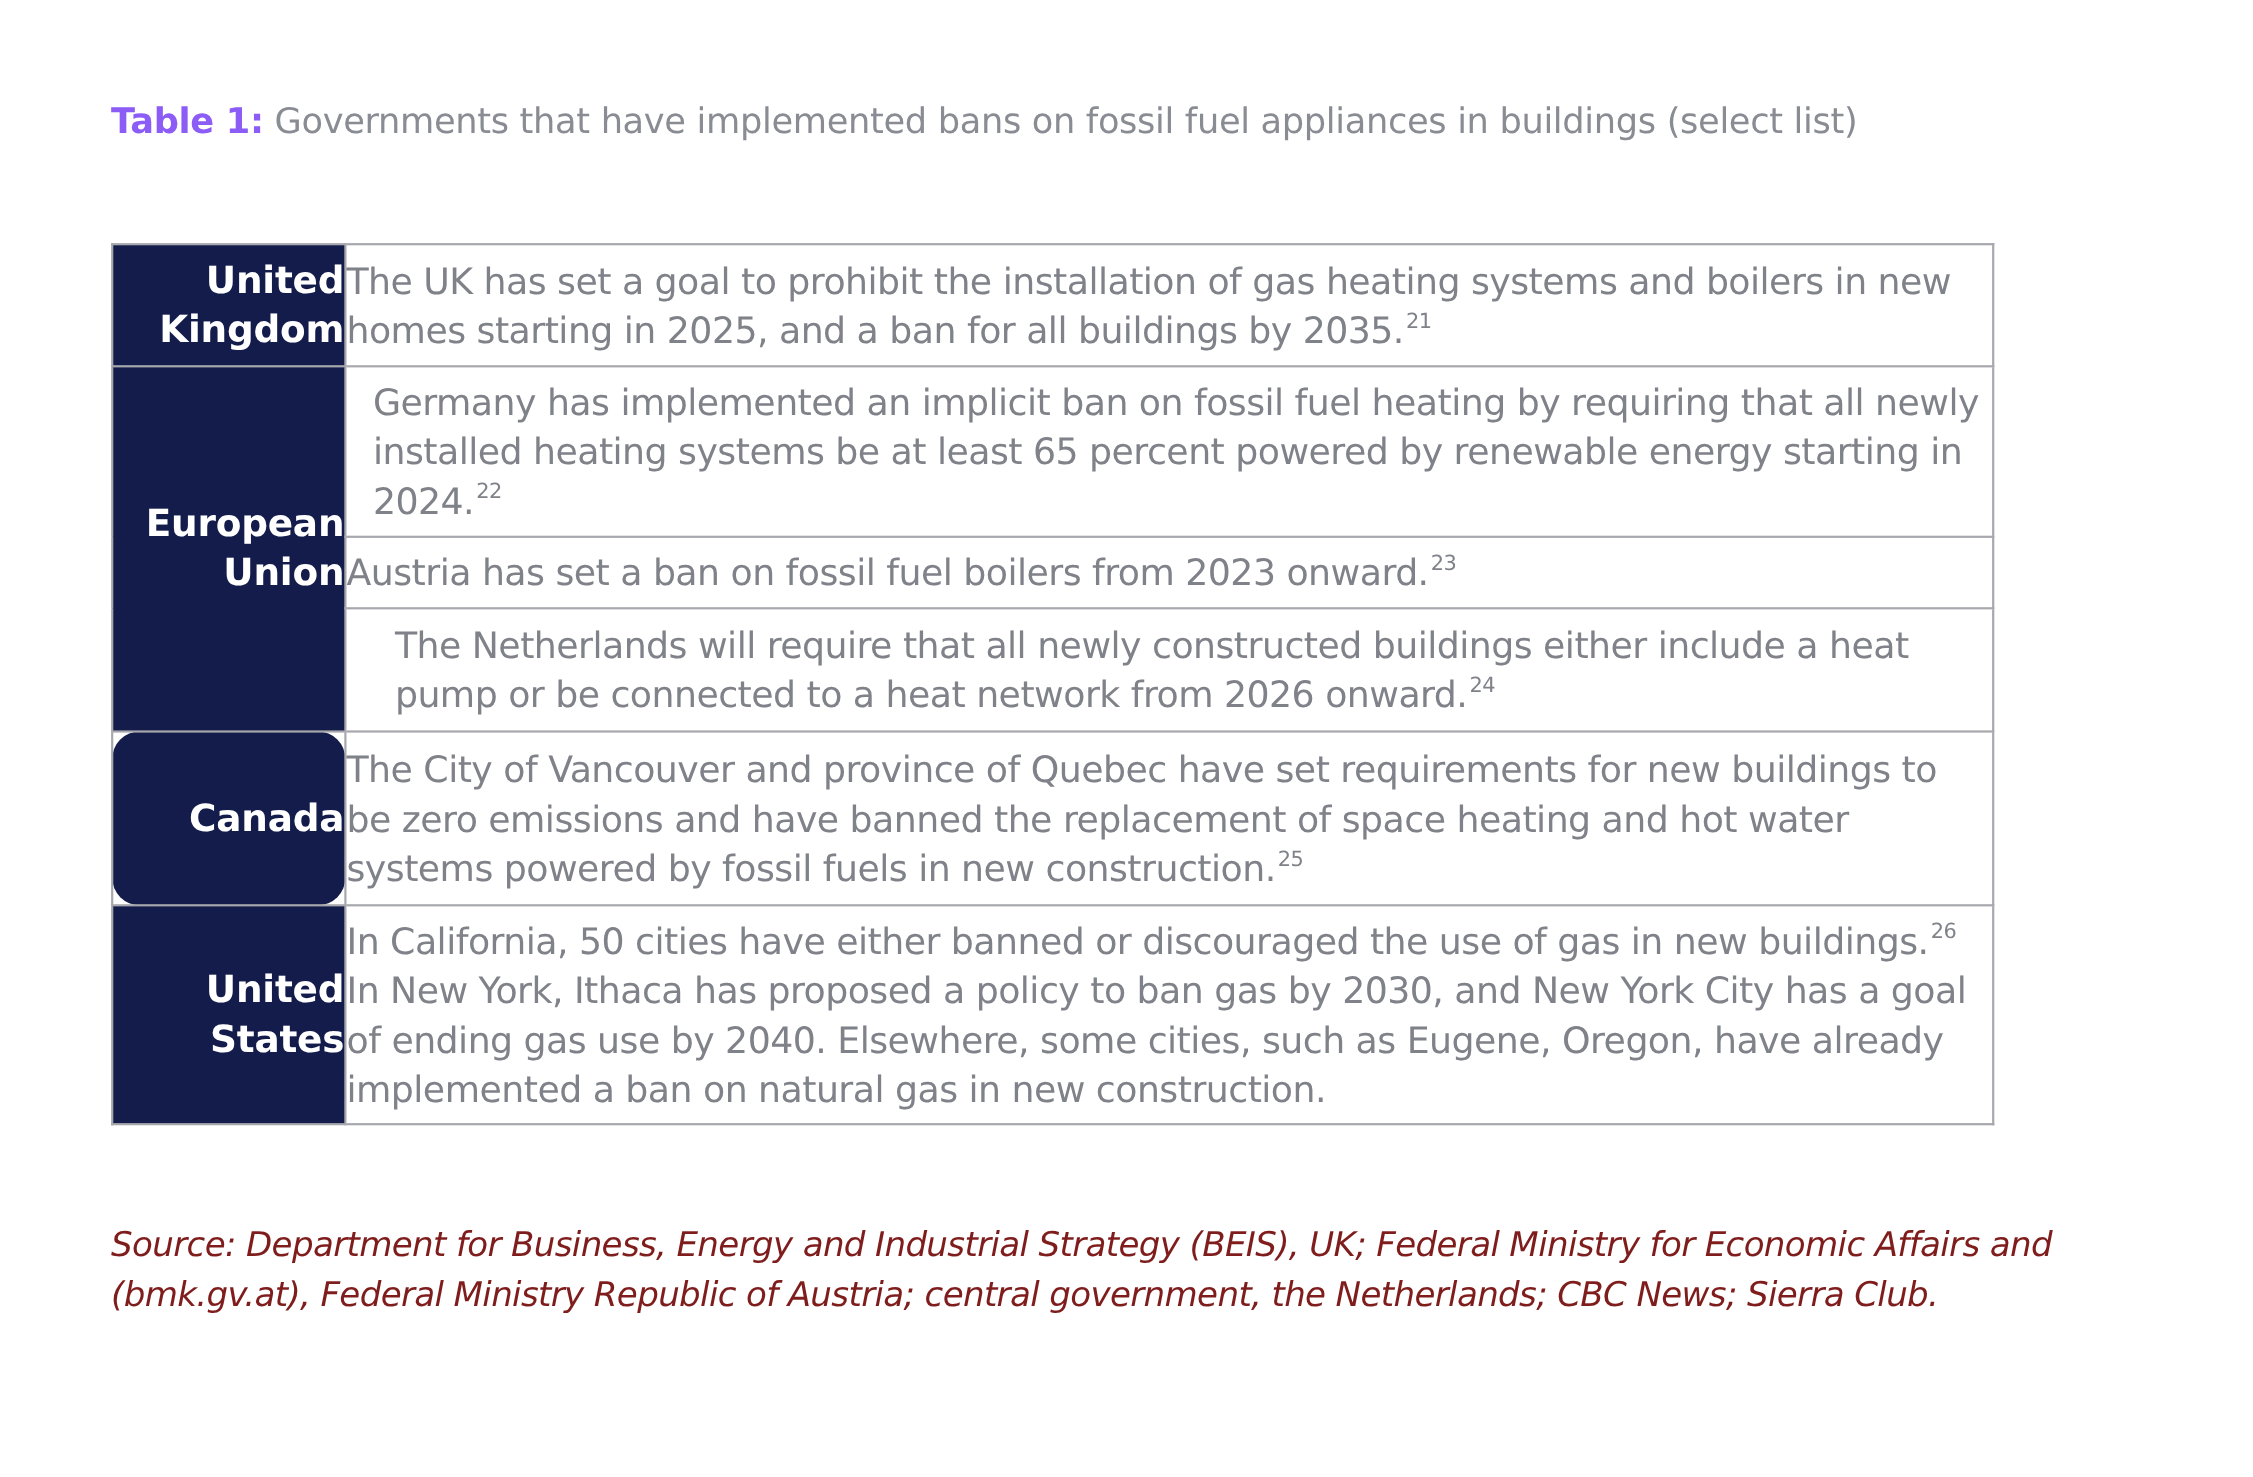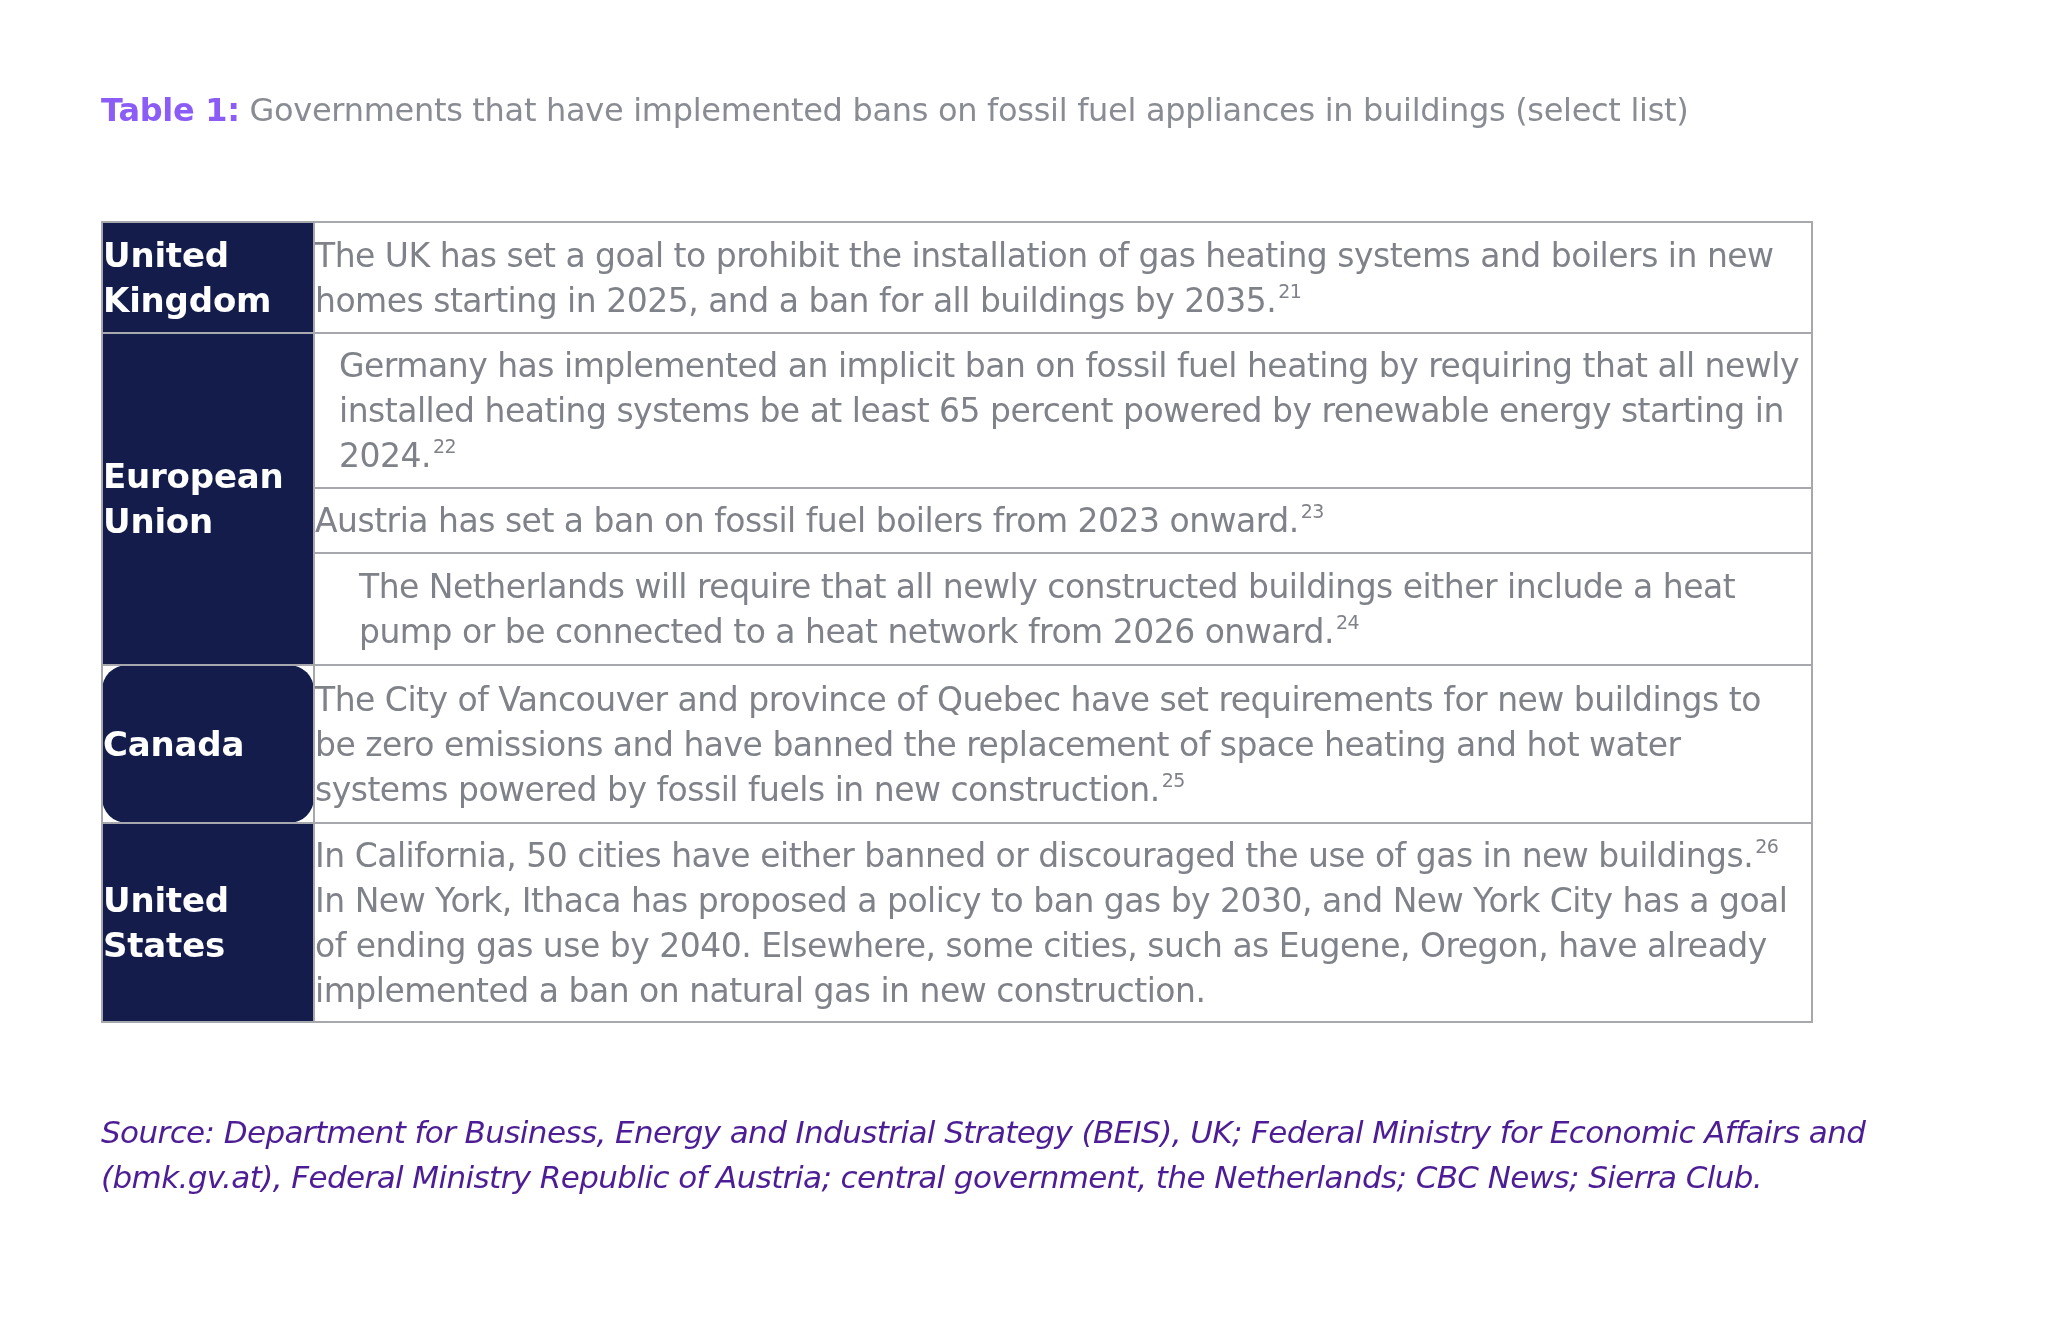--- a/index.html
+++ b/index.html
@@ -24,36 +24,37 @@
   table.bans td {
     border: 2px solid #a7a8ad;
     vertical-align: middle;
     padding: 0;
   }
   td.country {
     background: #131c4b; color: #ffffff;
     font-weight: bold; font-size: 34px; line-height: 45px;
     padding: 0 0 0 15px; letter-spacing: -0.2px;
     border-left-color: #8c8e93;
+    text-align: right;
   }
   td.desc {
     color: #808289; font-size: 33px; line-height: 45px;
     padding: 0 12px 0 30px; letter-spacing: -0.5px;
   }
   td.desc sup { font-size: 19px; line-height: 0; vertical-align: 14px; margin-left: 2px; }
   tr.r-uk td { height: 109px; }
   tr.r-de td.desc { height: 153px; padding-left: 24px; }
   tr.r-at td.desc { height: 63px; }
   tr.r-nl td.desc { height: 110px; padding-left: 44px; }
   tr.r-ca td { height: 156px; border-radius: 25px; }
   tr.r-us td { height: 197px; }
 
   .source {
     position: absolute; left: 101px; top: 1110px; width: 1900px;
-    color: #4c1d95; font-style: italic; font-size: 31px; line-height: 45px;
+    color: #7f1d1d; font-style: italic; font-size: 31px; line-height: 45px;
     letter-spacing: -0.6px;
   }
   .source .line { display: block; white-space: nowrap; }
 </style>
 </head>
 <body>
 
 <div class="title">
   <span class="label">Table 1:</span>
   <span class="text">Governments that have implemented bans on fossil fuel appliances in buildings (select list)</span>

